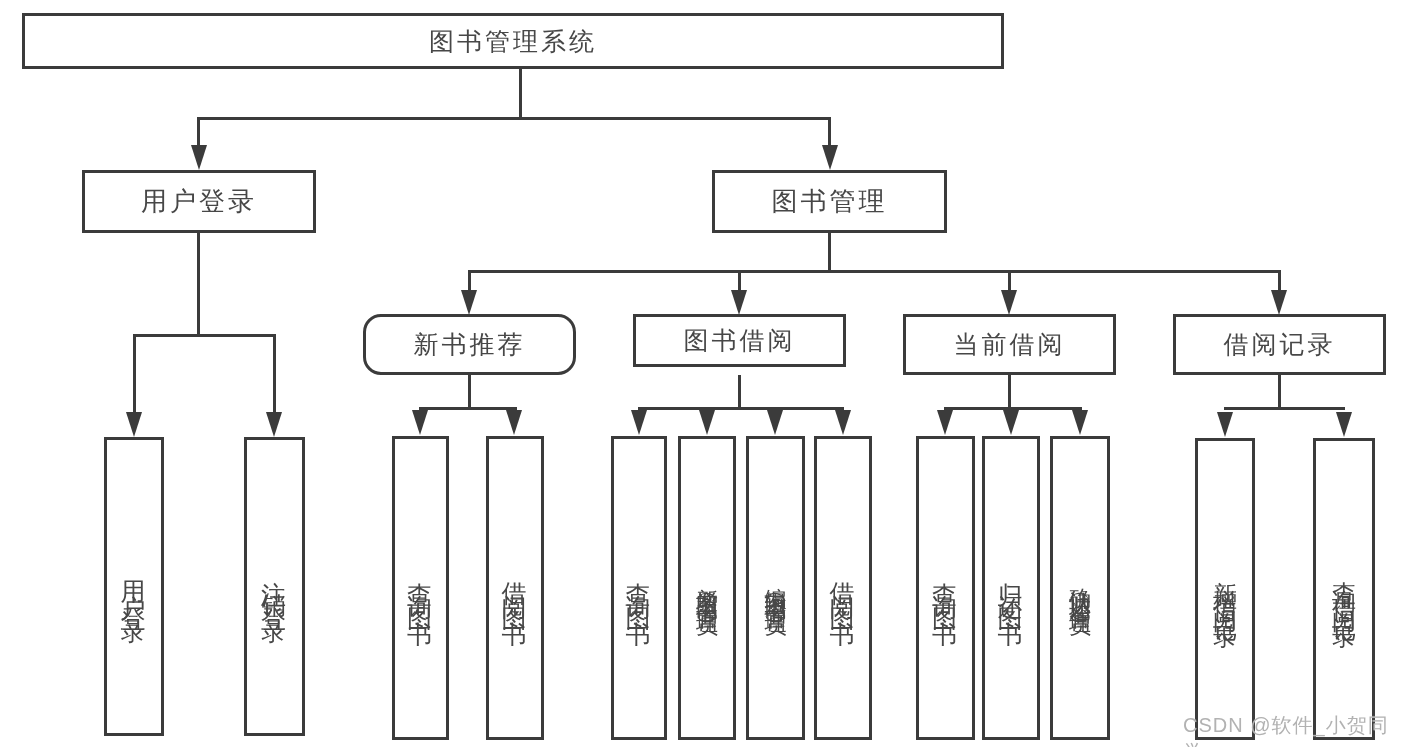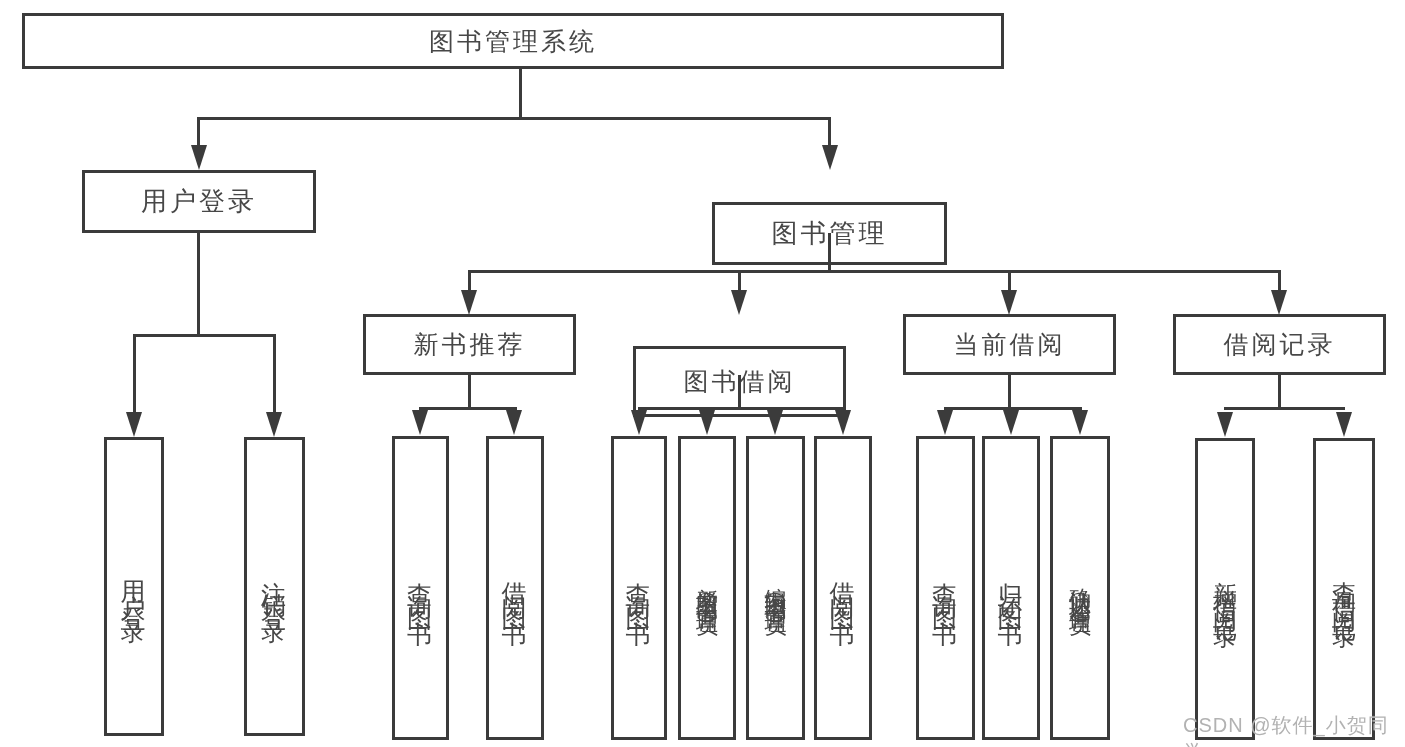--- a/index.html
+++ b/index.html
@@ -51,28 +51,28 @@
 <div id="stage">
 
   <div class="box root-box" style="left:22px;top:13px;width:982px;height:56px;">
     <span>图书管理系统</span>
   </div>
 
   <div class="box l2-box" style="left:82px;top:170px;width:234px;height:63px;">
     <span>用户登录</span>
   </div>
 
-  <div class="box l2-box" style="left:712px;top:170px;width:235px;height:63px;margin-top:32px;">
+  <div class="box l2-box" style="left:712px;top:170px;width:235px;height:63px;">
     <span>图书管理</span>
   </div>
 
-  <div class="box l3-box" style="left:363px;top:314px;width:213px;height:61px;">
+  <div class="box l3-box" style="left:363px;top:314px;width:213px;height:61px;border-radius:18px;">
     <span>新书推荐</span>
   </div>
-  <div class="box l3-box" style="left:633px;top:314px;width:213px;height:71px;margin-top:32px;">
+  <div class="box l3-box" style="left:633px;top:314px;width:213px;height:53px;">
     <span>图书借阅</span>
   </div>
   <div class="box l3-box" style="left:903px;top:314px;width:213px;height:61px;">
     <span>当前借阅</span>
   </div>
   <div class="box l3-box" style="left:1173px;top:314px;width:213px;height:61px;">
     <span>借阅记录</span>
   </div>
 
   <div class="vbox" style="left:104px;top:437px;width:60px;height:299px;">

